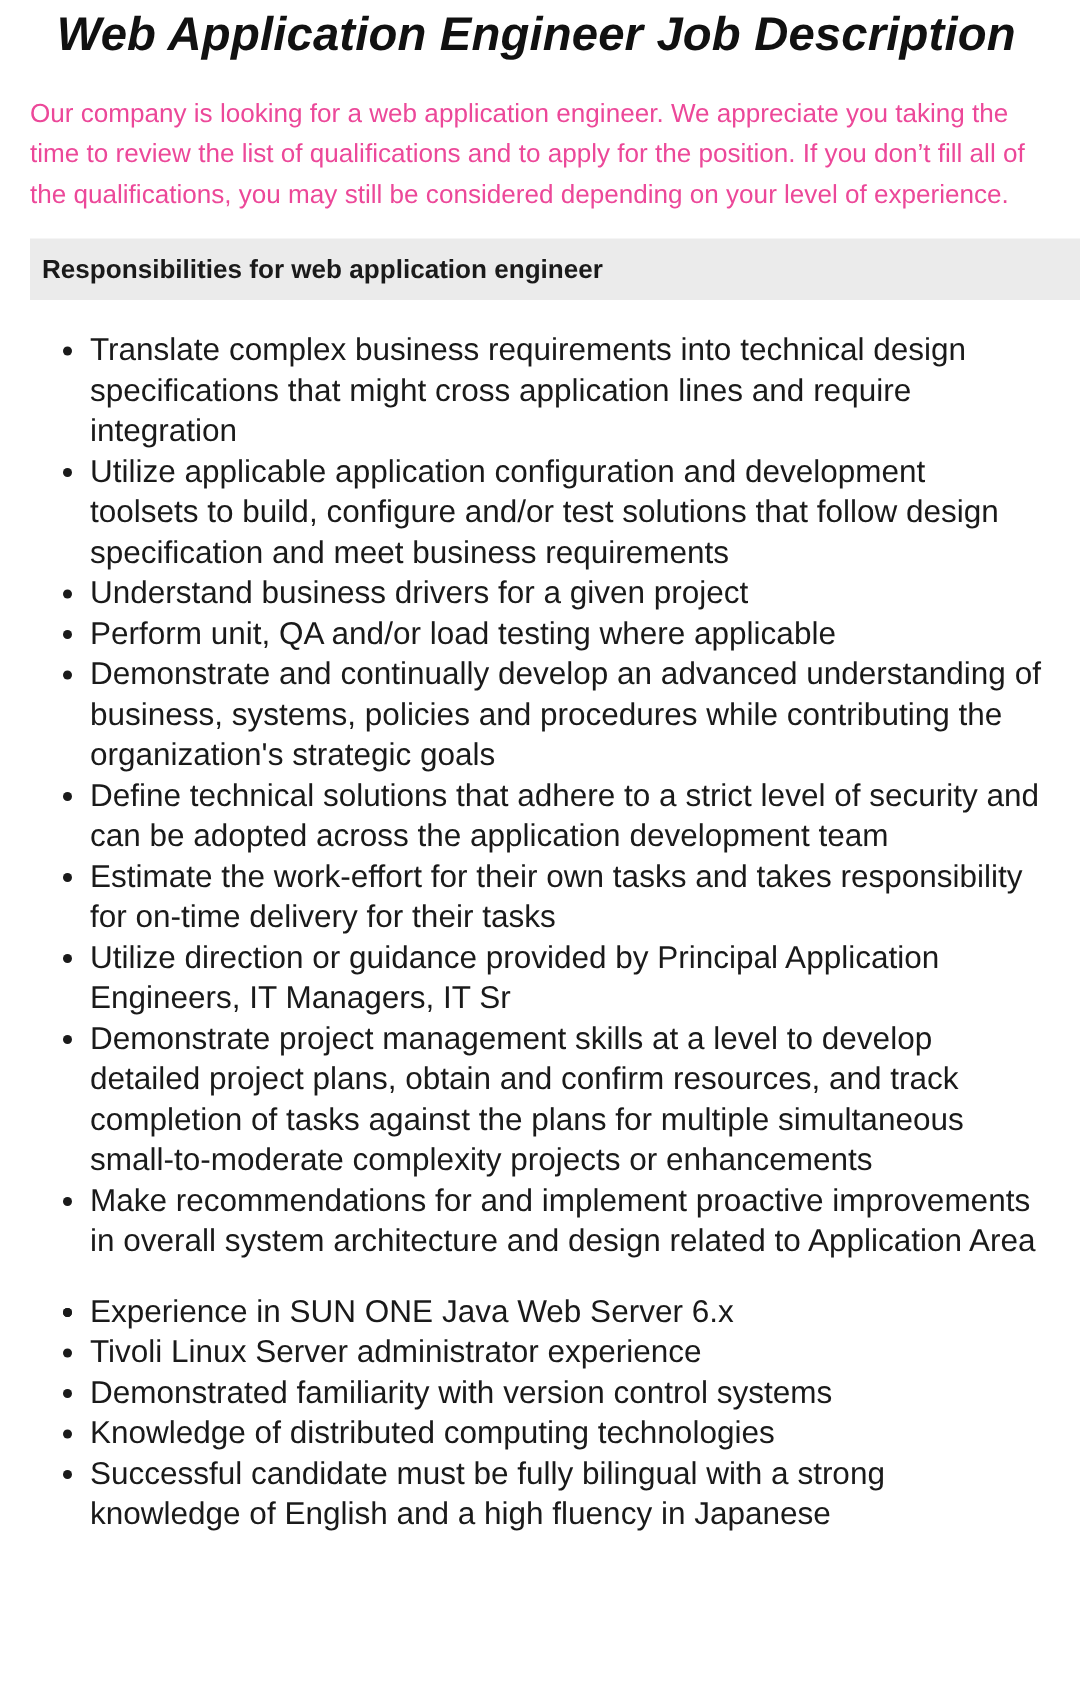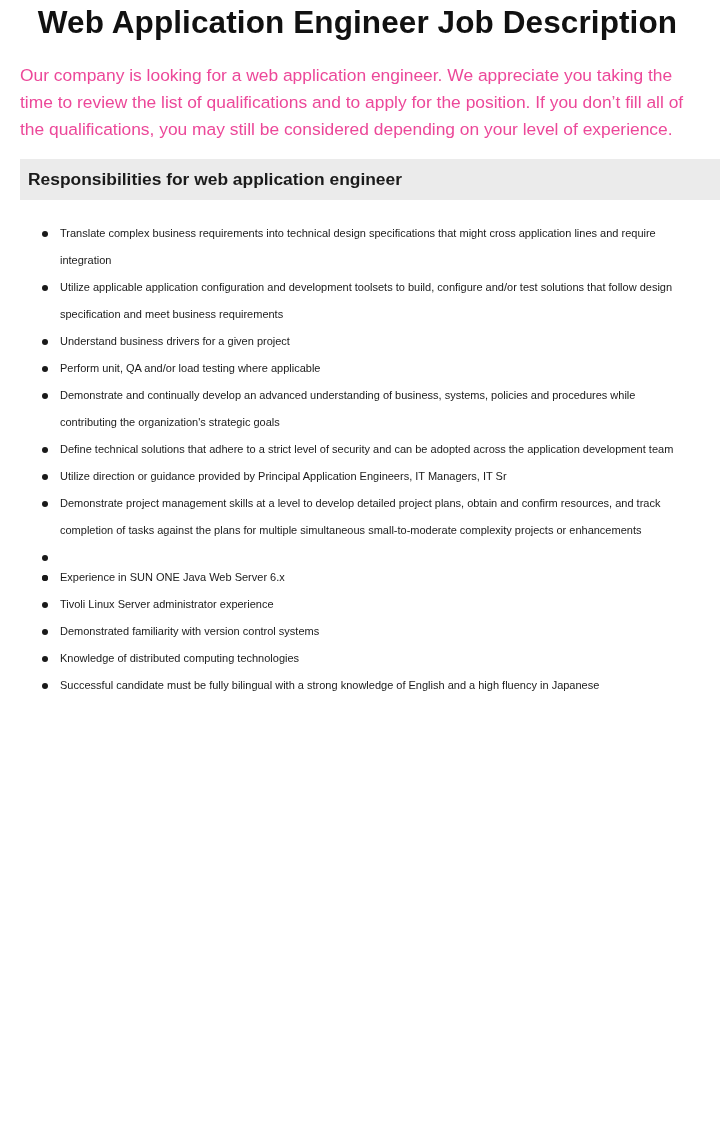--- a/index.html
+++ b/index.html
@@ -23,20 +23,21 @@
       margin: 0;
       padding-top: 2px;
       height: 44px;
       line-height: 40px;
       text-align: center;
       font-size: 31.5px;
       font-weight: bold;
       color: #111111;
       letter-spacing: 0.1px;
       white-space: nowrap;
+      font-style: italic;
     }
     .intro {
       margin: 16px 0 0 0;
       font-size: 17.4px;
       line-height: 27px;
       color: #ec4899;
     }
     .section-header {
       margin-top: 16px;
       background: #ebebeb;
@@ -52,21 +53,21 @@
     .section-header.second {
       margin-top: 18px;
     }
     ul.items {
       margin: 20px 0 0 0;
       padding: 0 0 0 40px;
       list-style: none;
     }
     ul.items li {
       position: relative;
-      font-size: 11px;
+      font-size: 21px;
       line-height: 27px;
       color: #1a1a1a;
     }
     ul.items li .bullet {
       position: absolute;
       left: -18px;
       top: 11px;
       width: 6px;
       height: 6px;
       border-radius: 50%;
@@ -82,23 +83,24 @@
   <p class="intro">Our company is looking for a web application engineer. We appreciate you taking the time to review the list of qualifications and to apply for the position. If you don’t fill all of the qualifications, you may still be considered depending on your level of experience.</p>
 
   <div class="section-header">Responsibilities for web application engineer</div>
   <ul class="items">
     <li><span class="bullet"></span><span>Translate complex business requirements into technical design specifications that might cross application lines and require integration</span></li>
     <li><span class="bullet"></span><span>Utilize applicable application configuration and development toolsets to build, configure and/or test solutions that follow design specification and meet business requirements</span></li>
     <li><span class="bullet"></span><span>Understand business drivers for a given project</span></li>
     <li><span class="bullet"></span><span>Perform unit, QA and/or load testing where applicable</span></li>
     <li><span class="bullet"></span><span>Demonstrate and continually develop an advanced understanding of business, systems, policies and procedures while contributing the organization's strategic goals</span></li>
     <li><span class="bullet"></span><span>Define technical solutions that adhere to a strict level of security and can be adopted across the application development team</span></li>
+    <li><span class="bullet"></span><span>Estimate the work-effort for their own tasks and takes responsibility for on-time delivery for their tasks</span></li>
     <li><span class="bullet"></span><span>Utilize direction or guidance provided by Principal Application Engineers, IT Managers, IT Sr</span></li>
     <li><span class="bullet"></span><span>Demonstrate project management skills at a level to develop detailed project plans, obtain and confirm resources, and track completion of tasks against the plans for multiple simultaneous small-to-moderate complexity projects or enhancements</span></li>
-    <li><span class="bullet"></span></li>
+    <li><span class="bullet"></span><span>Make recommendations for and implement proactive improvements in overall system architecture and design related to Application Area</span></li>
   </ul>
 
   <ul class="items">
     <li><span class="bullet"></span></li>
     <li><span class="bullet"></span><span>Experience in SUN ONE Java Web Server 6.x</span></li>
     <li><span class="bullet"></span><span>Tivoli Linux Server administrator experience</span></li>
     <li><span class="bullet"></span><span>Demonstrated familiarity with version control systems</span></li>
     <li><span class="bullet"></span><span>Knowledge of distributed computing technologies</span></li>
     <li><span class="bullet"></span><span>Successful candidate must be fully bilingual with a strong knowledge of English and a high fluency in Japanese</span></li>
   </ul>

